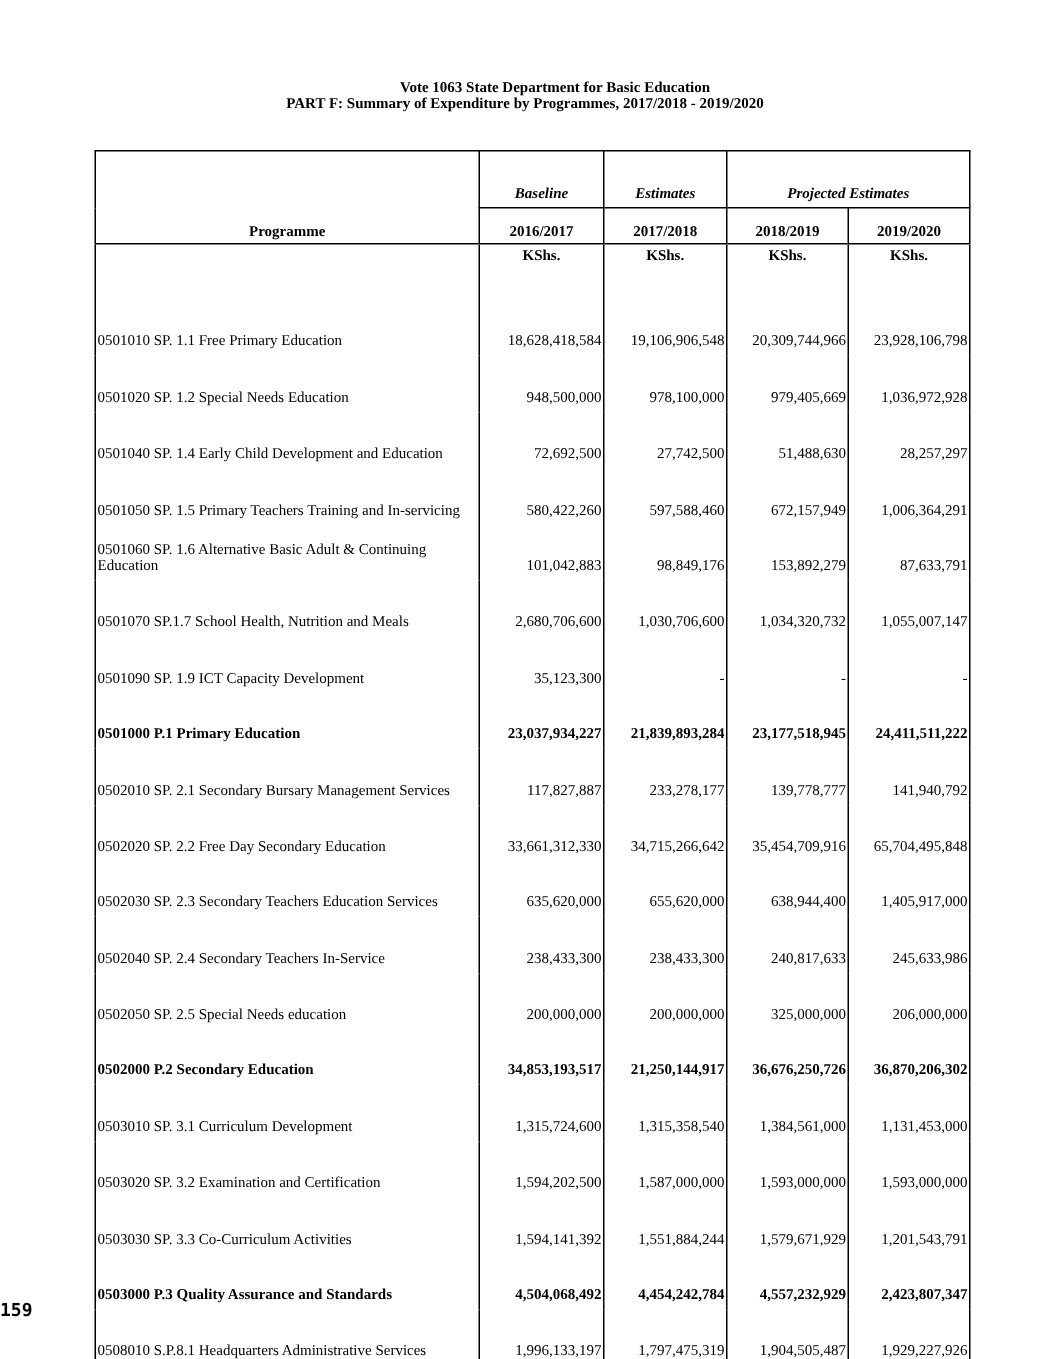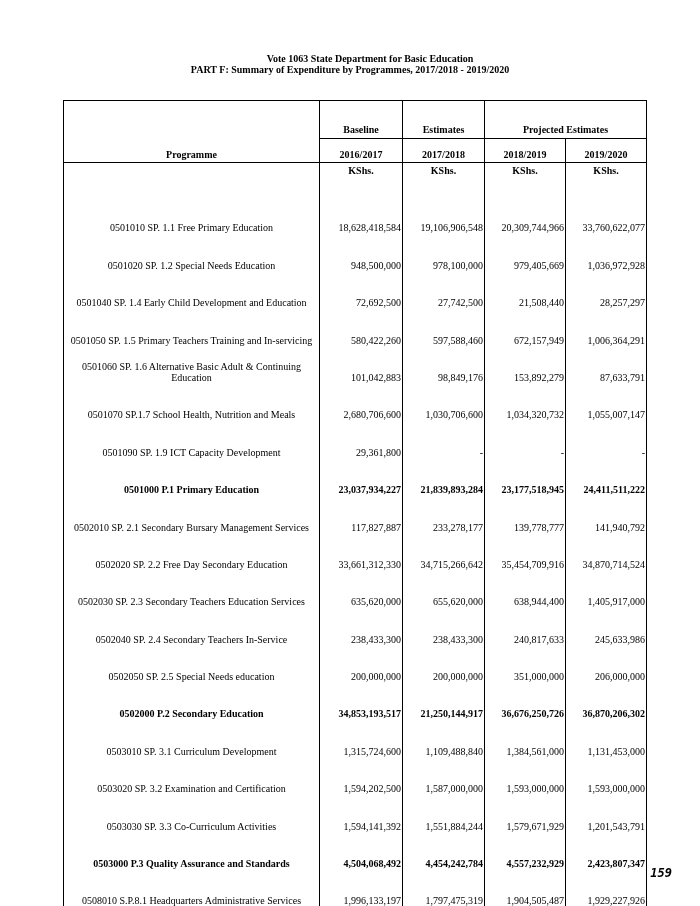--- a/index.html
+++ b/index.html
@@ -14,27 +14,27 @@
   .tbl td, .tbl th { padding: 0 1px 0 1px; }
   col.c0 { width: 256px; } col.c1 { width: 83px; } col.c2 { width: 82px; }
   col.c3 { width: 81px; } col.c4 { width: 81px; }
   .hdr th { font-weight: bold; text-align: center; }
   .h1 th { height: 34px; vertical-align: bottom; padding-bottom: 3px; }
   .h2 th { height: 21px; vertical-align: bottom; padding-bottom: 2px; }
   .h3 th { height: 35px; vertical-align: top; padding-top: 2px; }
   .b-l { border-left: 1.5px solid #000; }
   .b-r { border-right: 1.5px solid #000; }
   .b-t { border-top: 1.5px solid #000; }
-  .b-b1 { border-bottom: 1px solid #000; }
+  .b-b1 { border-bottom: 1px solid #000; font-style: italic; }
   .row td { height: 33.4px; vertical-align: bottom; padding-bottom: 4px; }
-  .row td.lbl { text-align: center; line-height: 11px; }
+  .row td.lbl { text-align: left; line-height: 11px; }
   .row td.num { text-align: right; padding-right: 1px; }
   .row.bold td { font-weight: bold; margin-left: 34px; }
-  .pageno { position: absolute; top: 866px; left: 0; width: 672px; text-align: right;
-            font-family: "DejaVu Sans Mono", monospace; font-weight: bold; font-size: 12px; font-style: italic; }
+  .pageno { position: absolute; top: 866px; left: 0; width: 672px; text-align: left;
+            font-family: "DejaVu Sans Mono", monospace; font-weight: bold; font-size: 12px; }
 </style>
 </head>
 <body>
 
 <div class="title t1">Vote 1063 State Department for Basic Education</div>
 <div class="title t2">PART F: Summary of Expenditure by Programmes, 2017/2018 - 2019/2020</div>
 
 <table class="tbl">
   <colgroup>
       <col class="c0">
@@ -63,34 +63,34 @@
       <th class="b-r b-t">KShs.</th>
       <th class="b-r b-t">KShs.</th>
     </tr>
   </thead>
   <tbody id="tbody">
       <tr class="row">
         <td class="lbl b-l b-r">0501010 SP. 1.1 Free Primary Education</td>
         <td class="num b-r">18,628,418,584</td>
         <td class="num b-r">19,106,906,548</td>
         <td class="num b-r">20,309,744,966</td>
-        <td class="num b-r">33,760,622,077</td>
+        <td class="num b-r">23,928,106,798</td>
       </tr>
       <tr class="row">
         <td class="lbl b-l b-r">0501020 SP. 1.2 Special Needs Education</td>
         <td class="num b-r">948,500,000</td>
         <td class="num b-r">978,100,000</td>
         <td class="num b-r">979,405,669</td>
         <td class="num b-r">1,036,972,928</td>
       </tr>
       <tr class="row">
         <td class="lbl b-l b-r">0501040 SP. 1.4 Early Child Development and Education</td>
         <td class="num b-r">72,692,500</td>
         <td class="num b-r">27,742,500</td>
-        <td class="num b-r">21,508,440</td>
+        <td class="num b-r">51,488,630</td>
         <td class="num b-r">28,257,297</td>
       </tr>
       <tr class="row">
         <td class="lbl b-l b-r">0501050 SP. 1.5 Primary Teachers Training and In-servicing</td>
         <td class="num b-r">580,422,260</td>
         <td class="num b-r">597,588,460</td>
         <td class="num b-r">672,157,949</td>
         <td class="num b-r">1,006,364,291</td>
       </tr>
       <tr class="row">
@@ -102,21 +102,21 @@
       </tr>
       <tr class="row">
         <td class="lbl b-l b-r">0501070 SP.1.7 School Health, Nutrition and Meals</td>
         <td class="num b-r">2,680,706,600</td>
         <td class="num b-r">1,030,706,600</td>
         <td class="num b-r">1,034,320,732</td>
         <td class="num b-r">1,055,007,147</td>
       </tr>
       <tr class="row">
         <td class="lbl b-l b-r">0501090 SP. 1.9 ICT Capacity Development</td>
-        <td class="num b-r">29,361,800</td>
+        <td class="num b-r">35,123,300</td>
         <td class="num b-r">-</td>
         <td class="num b-r">-</td>
         <td class="num b-r">-</td>
       </tr>
       <tr class="row bold">
         <td class="lbl b-l b-r">0501000 P.1 Primary Education</td>
         <td class="num b-r">23,037,934,227</td>
         <td class="num b-r">21,839,893,284</td>
         <td class="num b-r">23,177,518,945</td>
         <td class="num b-r">24,411,511,222</td>
@@ -126,54 +126,54 @@
         <td class="num b-r">117,827,887</td>
         <td class="num b-r">233,278,177</td>
         <td class="num b-r">139,778,777</td>
         <td class="num b-r">141,940,792</td>
       </tr>
       <tr class="row">
         <td class="lbl b-l b-r">0502020 SP. 2.2 Free Day Secondary Education</td>
         <td class="num b-r">33,661,312,330</td>
         <td class="num b-r">34,715,266,642</td>
         <td class="num b-r">35,454,709,916</td>
-        <td class="num b-r">34,870,714,524</td>
+        <td class="num b-r">65,704,495,848</td>
       </tr>
       <tr class="row">
         <td class="lbl b-l b-r">0502030 SP. 2.3 Secondary Teachers Education Services</td>
         <td class="num b-r">635,620,000</td>
         <td class="num b-r">655,620,000</td>
         <td class="num b-r">638,944,400</td>
         <td class="num b-r">1,405,917,000</td>
       </tr>
       <tr class="row">
         <td class="lbl b-l b-r">0502040 SP. 2.4 Secondary Teachers In-Service</td>
         <td class="num b-r">238,433,300</td>
         <td class="num b-r">238,433,300</td>
         <td class="num b-r">240,817,633</td>
         <td class="num b-r">245,633,986</td>
       </tr>
       <tr class="row">
         <td class="lbl b-l b-r">0502050 SP. 2.5 Special Needs education</td>
         <td class="num b-r">200,000,000</td>
         <td class="num b-r">200,000,000</td>
-        <td class="num b-r">351,000,000</td>
+        <td class="num b-r">325,000,000</td>
         <td class="num b-r">206,000,000</td>
       </tr>
       <tr class="row bold">
         <td class="lbl b-l b-r">0502000 P.2 Secondary Education</td>
         <td class="num b-r">34,853,193,517</td>
         <td class="num b-r">21,250,144,917</td>
         <td class="num b-r">36,676,250,726</td>
         <td class="num b-r">36,870,206,302</td>
       </tr>
       <tr class="row">
         <td class="lbl b-l b-r">0503010 SP. 3.1 Curriculum Development</td>
         <td class="num b-r">1,315,724,600</td>
-        <td class="num b-r">1,109,488,840</td>
+        <td class="num b-r">1,315,358,540</td>
         <td class="num b-r">1,384,561,000</td>
         <td class="num b-r">1,131,453,000</td>
       </tr>
       <tr class="row">
         <td class="lbl b-l b-r">0503020 SP. 3.2 Examination and Certification</td>
         <td class="num b-r">1,594,202,500</td>
         <td class="num b-r">1,587,000,000</td>
         <td class="num b-r">1,593,000,000</td>
         <td class="num b-r">1,593,000,000</td>
       </tr>

